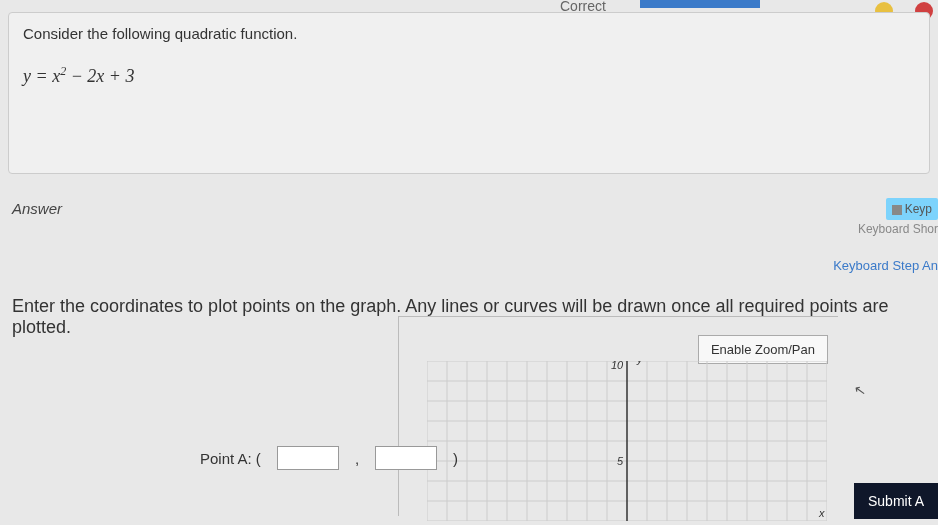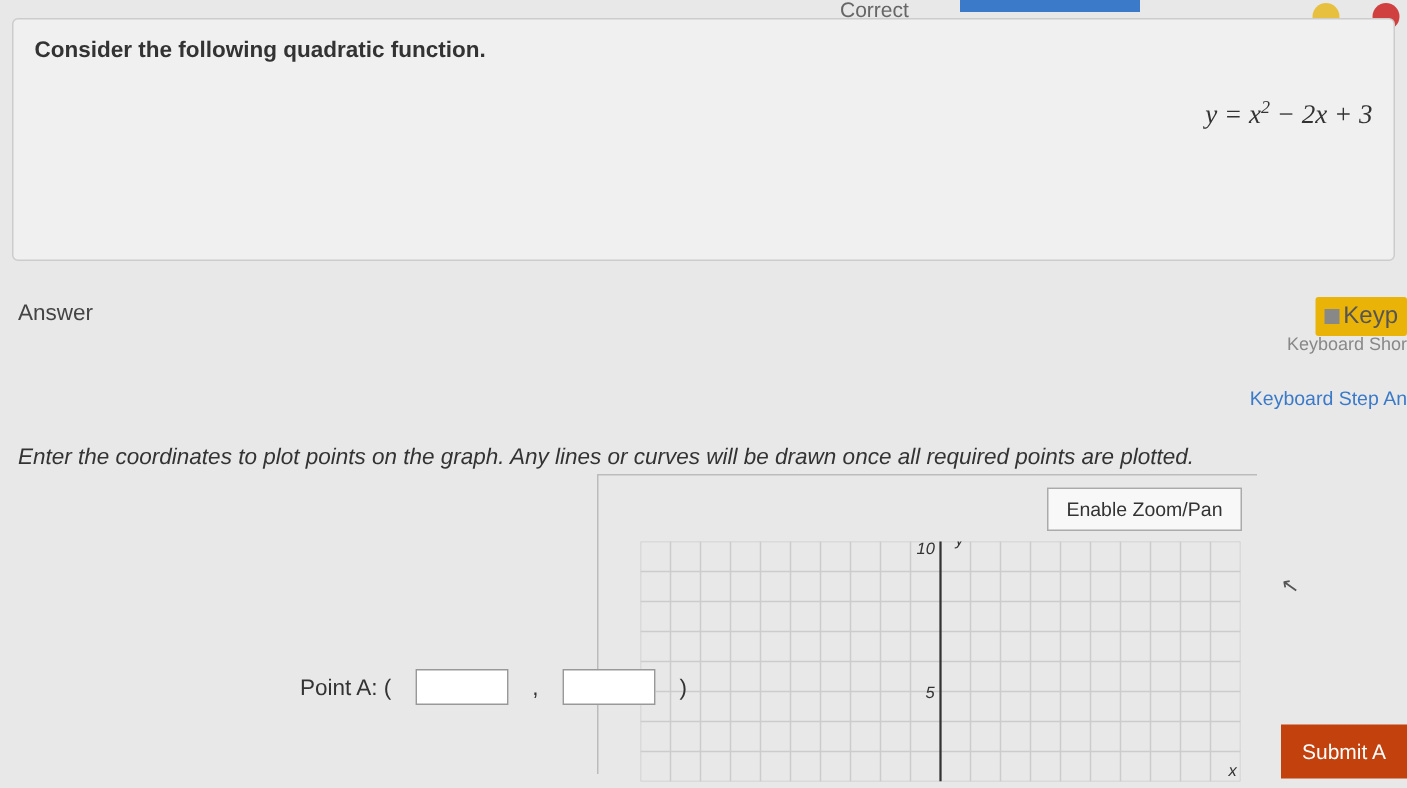--- a/index.html
+++ b/index.html
@@ -41,44 +41,45 @@
   }
   .question-box {
     position: absolute;
     top: 12px; left: 8px; right: 8px;
     height: 162px;
     background: #f0f0f0;
     border: 1px solid #ccc;
     border-radius: 4px;
     padding: 12px 14px;
   }
-  .q-title { font-size: 15px; color: #333; margin-bottom: 22px; font-weight: bold; }
+  .q-title { font-size: 15px; color: #333; margin-bottom: 22px; }
   .equation {
-    text-align: right;
+    text-align: left;
     font-family: 'Times New Roman', serif;
     font-style: italic;
     font-size: 18px;
     margin-bottom: 20px;
   }
   .equation sup { font-size: 12px; vertical-align: super; }
   .step-line { font-size: 15px; }
   .step-bold { font-weight: bold; }
 
   .answer-label {
     position: absolute;
     top: 200px; left: 12px;
     font-size: 15px;
     color: #444;
+    font-style: italic;
   }
   .keypad-badge {
     position: absolute;
     top: 198px; right: 0;
-    font-size: 16px;
+    font-size: 12px;
     color: #555;
-    background: #eab308;
+    background: #7dd3fc;
     padding: 4px 6px;
     border-radius: 2px;
   }
   .keyp-icon {
     display:inline-block; width:10px; height:10px;
     background:#888; margin-right:3px; vertical-align:middle;
   }
   .kb-short {
     position: absolute;
     top: 222px; right: 0;
@@ -89,35 +90,34 @@
   .prev-step {
     position: absolute;
     top: 258px; right: 0;
     font-size: 13px;
     color: #3b7ac9;
   }
 
   .instruction {
     position: absolute;
     top: 296px; left: 12px;
-    font-size: 15px;
-    color: #333;
-    font-style: italic;
+    font-size: 18px;
+    color: #333;
   }
 
   .graph-area {
     position: absolute;
     top: 316px; left: 398px;
     width: 440px; height: 200px;
     border-left: 1px solid #bbb;
     border-top: 1px solid #bbb;
   }
   .zoom-btn {
     position: absolute;
-    top: 8px; right: 10px;
+    top: 18px; right: 10px;
     font-size: 13px;
     padding: 6px 12px;
     border: 1px solid #aaa;
     background: #f8f8f8;
     color: #333;
     cursor: pointer;
   }
   .grid {
     position: absolute;
     top: 44px; left: 28px;
@@ -148,21 +148,21 @@
     width: 62px; height: 24px;
     border: 1px solid #999;
     background: #fff;
     padding: 2px 4px;
     font-size: 14px;
   }
 
   .submit-btn {
     position: absolute;
     bottom: 6px; right: 0;
-    background: #c2410c;
+    background: #0f172a;
     color: #fff;
     font-size: 14px;
     padding: 10px 14px;
     border: none;
     cursor: pointer;
     margin-top: 18px;
   }
 </style>
 </head>
 <body>

